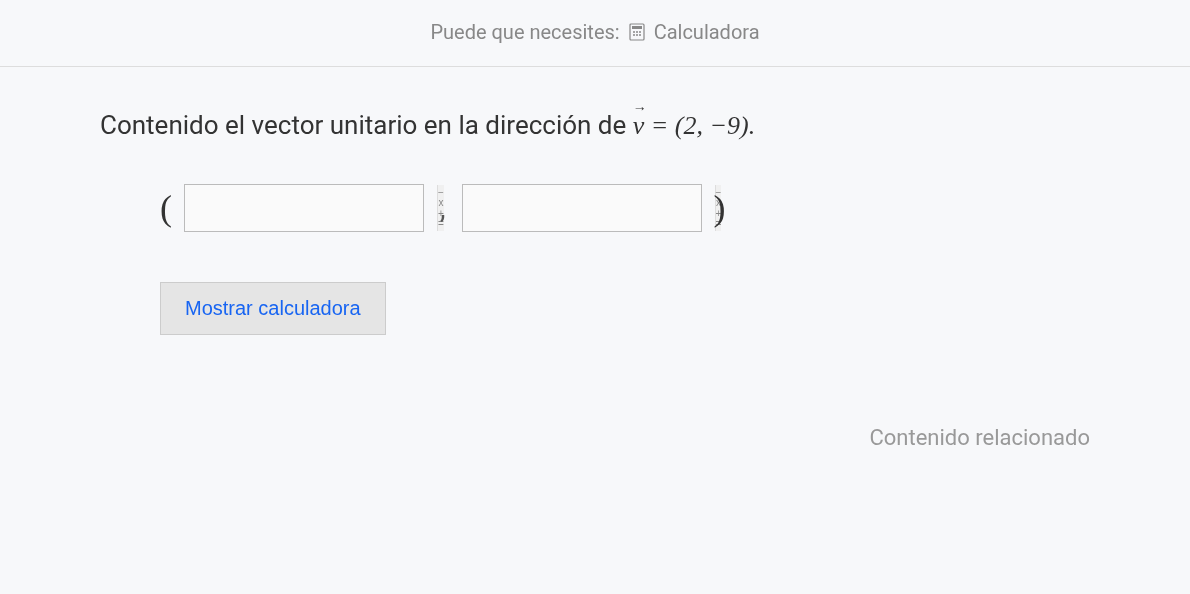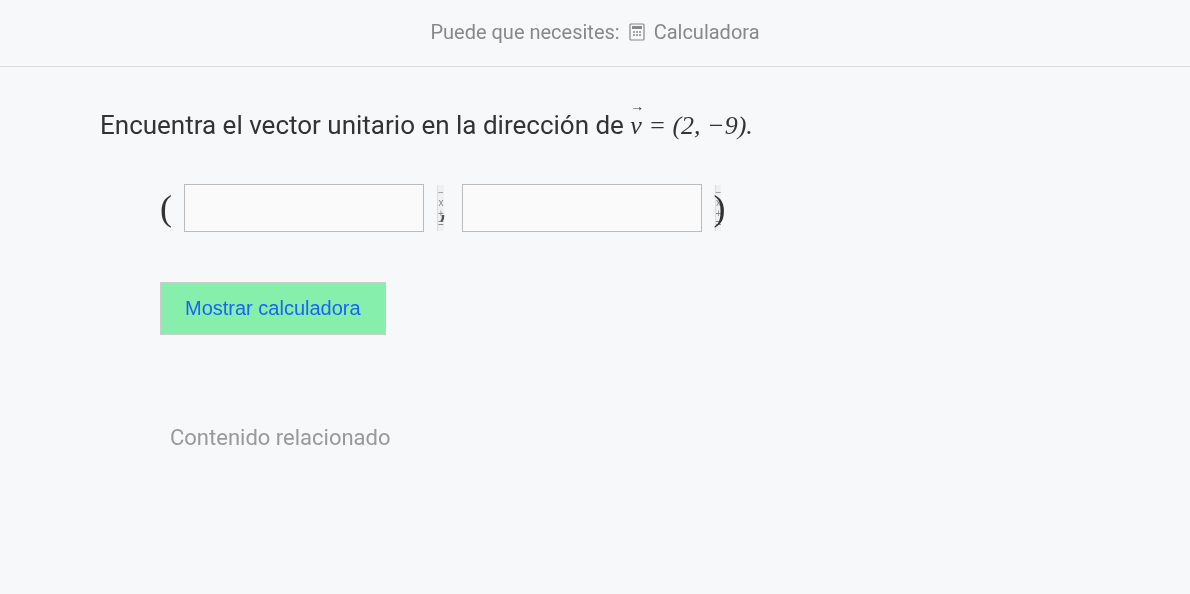--- a/index.html
+++ b/index.html
@@ -104,32 +104,33 @@
       justify-content: center;
       gap: 1px;
     }
     .comma {
       font-size: 28px;
       color: #555;
       padding: 0 4px;
     }
     .show-calc-btn {
       border: 1px solid #ccc;
-      background: #86efac;
+      background: #e5e5e5;
       color: #1865f2;
       font-size: 20px;
       padding: 14px 24px;
       cursor: pointer;
       margin-left: 60px;
     }
     .related {
       margin-top: 90px;
       padding-left: 70px;
       color: #999;
       font-size: 22px;
+      text-align: right;
     }
   </style>
 </head>
 <body>
 
 <div class="hint-bar">
   <span class="hint-text">Puede que necesites:</span>
   <span class="calc-icon">
     <svg width="16" height="18" viewBox="0 0 16 18">
       <rect x="1" y="1" width="14" height="16" rx="1" fill="none" stroke="#888" stroke-width="1.2"></rect>
@@ -140,21 +141,21 @@
       <circle cx="5" cy="12" r="1" fill="#888"></circle>
       <circle cx="8" cy="12" r="1" fill="#888"></circle>
       <circle cx="11" cy="12" r="1" fill="#888"></circle>
     </svg>
   </span>
   <span class="calc-link">Calculadora</span>
 </div>
 
 <div class="content">
   <div class="question">
-    <span>Encuentra el vector unitario en la dirección de </span><span class="math-var vec-arrow">v</span><span class="math-var"> = (2, −9).</span>
+    <span>Contenido el vector unitario en la dirección de </span><span class="math-var vec-arrow">v</span><span class="math-var"> = (2, −9).</span>
   </div>
 
   <div class="answer-row">
     <span class="paren">(</span>
     <div class="input-wrap">
       <input class="answer-input" type="text" value="" style="">
       <button class="frac-btn">
         <span>− x</span>
         <span>+ =</span>
       </button>

